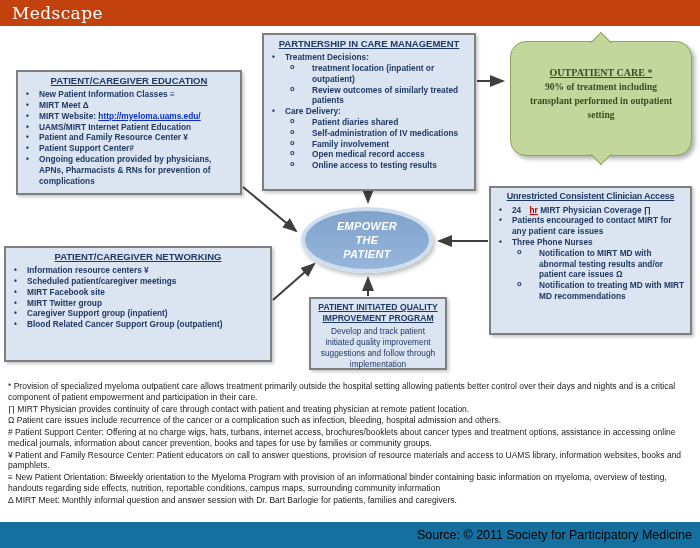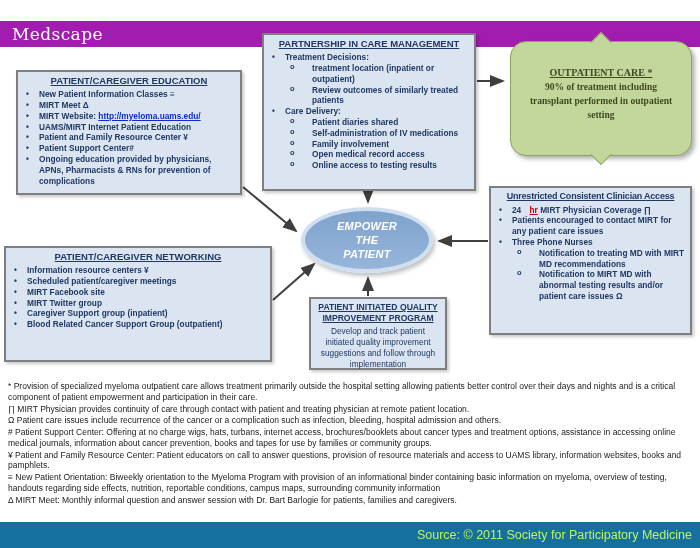--- a/index.html
+++ b/index.html
@@ -1,23 +1,23 @@
 <!DOCTYPE html>
 <html><head>
 <meta charset="utf-8">
 <style>
   html,body{margin:0;padding:0;background:#ffffff;}
   .stage{position:relative;width:700px;height:548px;background:#ffffff;overflow:hidden;
          font-family:"Liberation Sans",sans-serif;}
   
-  .topbar{position:absolute;left:0;top:0;width:700px;height:26px;background:#a21caf;margin-top:21px;}
+  .topbar{position:absolute;left:0;top:0;width:700px;height:26px;background:#c2410c;}
   .brand{position:absolute;left:12px;top:0;line-height:26px;color:#ffffff;
          font-family:"DejaVu Serif","Liberation Serif",serif;font-size:17px;letter-spacing:.4px;}
   .bottombar{position:absolute;left:0;top:522px;width:700px;height:26px;background:#156f9f;}
-  .source{position:absolute;right:8px;top:0;line-height:26px;color:#bef264;font-size:12.5px;}
+  .source{position:absolute;right:8px;top:0;line-height:26px;color:#000000;font-size:12.5px;}
   
   .box{position:absolute;background:#dbe5f1;border:2px solid #7f7f7f;color:#1f3864;
        font-size:8.3px;line-height:1.3;box-shadow:2px 2px 3px rgba(0,0,0,.22);box-sizing:border-box;}
   .box-title{font-weight:bold;text-align:center;text-decoration:underline;font-size:9.5px;
              margin:3px 2px 2px;}
   .li{position:relative;padding:0 4px 0 21px;font-weight:bold;}
   .li.l1::before{content:"•";position:absolute;left:8px;top:0;}
   .li.l2{padding-left:48px;}
   .li.l2::before{content:"o";position:absolute;left:26px;top:-1px;font-size:7.5px;}
   .link{color:#0b2ec9;text-decoration:underline;cursor:pointer;}
@@ -109,22 +109,22 @@
     <div class="li l1">Ongoing education provided by physicians, APNs, Pharmacists &amp; RNs for prevention of complications</div>
   </div>
 
   <div class="box" id="box-clinician">
     <div class="box-title">Unrestricted Consistent Clinician Access</div>
     <div class="li l1">
       <span>24 </span><span class="hr-red">hr</span><span> MIRT Physician Coverage ∏</span>
     </div>
     <div class="li l1">Patients encouraged to contact MIRT for any patient care issues</div>
     <div class="li l1">Three Phone Nurses</div>
+    <div class="li l2">Notification to MIRT MD with abnormal testing results and/or patient care issues Ω</div>
     <div class="li l2">Notification to treating MD with MIRT MD recommendations</div>
-    <div class="li l2">Notification to MIRT MD with abnormal testing results and/or patient care issues Ω</div>
   </div>
 
   <div id="ellipse">
     <div class="ellipse-text">
       <div>EMPOWER</div>
       <div>THE</div>
       <div>PATIENT</div>
     </div>
   </div>
 

